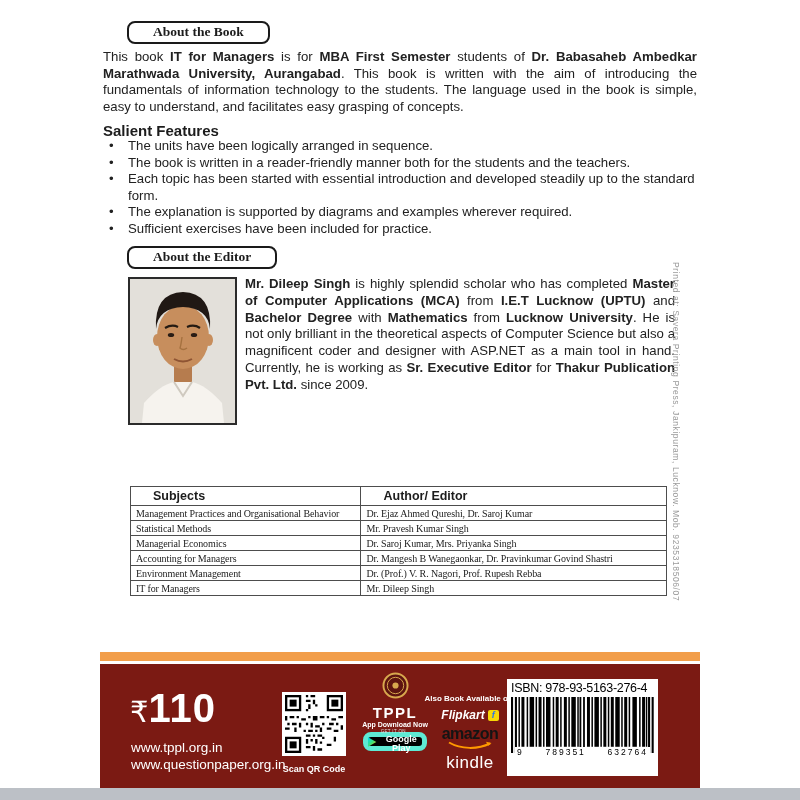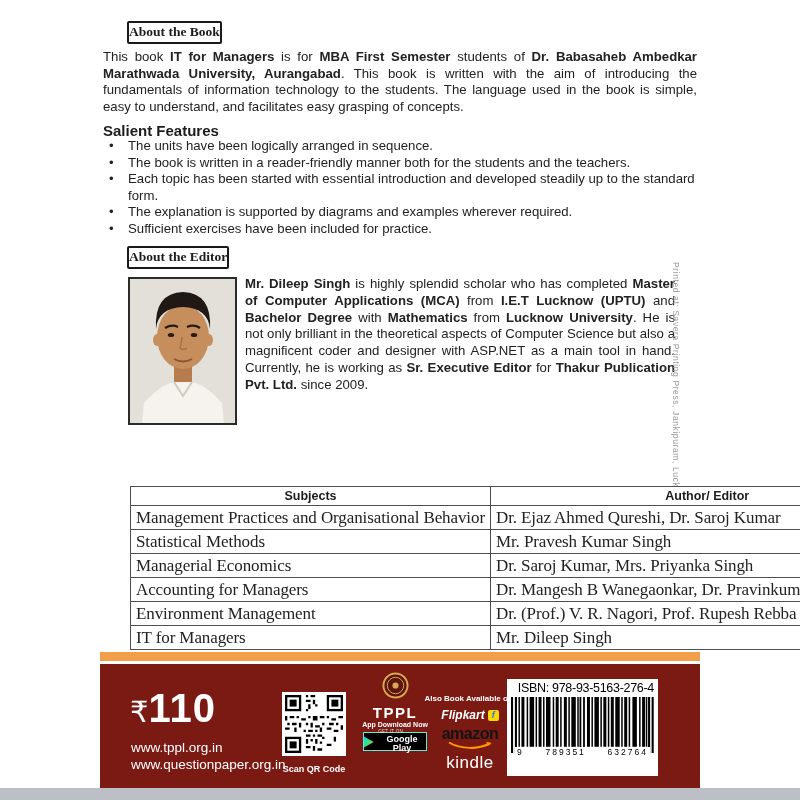--- a/index.html
+++ b/index.html
@@ -1,77 +1,77 @@
 <!DOCTYPE html>
 <html><head>
 <meta charset="utf-8">
 <style>
   html,body{margin:0;padding:0;background:#fff;}
   .page{position:relative;width:800px;height:800px;background:#ffffff;overflow:hidden;
         font-family:"Liberation Sans","DejaVu Sans",sans-serif;color:#1c1c1c;}
   
-  .badge{position:absolute;border:2px solid #1a1a1a;border-radius:2px;padding:1px 0 2px;
+  .badge{position:absolute;border:2px solid #1a1a1a;border-radius:8px;padding:1px 24px 2px;
          font:bold 13.5px "Liberation Serif","DejaVu Serif",serif;background:#fff;}
   
   .para{position:absolute;margin:0;font-size:13.2px;line-height:16.6px;text-align:justify;color:#222;}
   .salient-h{position:absolute;font-weight:bold;font-size:15px;}
   ul.features{position:absolute;margin:0;padding:0;list-style:none;font-size:13.2px;line-height:16.5px;color:#222;}
   ul.features li{position:relative;padding-left:28px;margin:0;text-align:left;}
   ul.features li::before{content:"•";position:absolute;left:9px;top:0;}
   
   .photo{position:absolute;left:128px;top:277px;width:105px;height:144px;border:2px solid #2b2b2b;background:#e3e0da;}
   .photo svg{display:block;width:100%;height:100%;}
   
   .printer{position:absolute;left:671px;top:262px;height:400px;writing-mode:vertical-rl;text-orientation:mixed;
            font-size:8.5px;letter-spacing:0.6px;color:#9b9b9b;white-space:nowrap;}
   
   .uni{position:absolute;left:100px;top:451px;width:600px;margin:0;text-align:center;
        font-size:19.5px;font-weight:bold;word-spacing:3px;color:#111;}
   .uni sup{font-size:9px;vertical-align:6px;}
   
   table.subjects{position:absolute;left:130px;top:486px;width:537px;border-collapse:collapse;background:#fff;}
-  table.subjects th{border:1px solid #4d4d4d;font:bold 12.5px "Liberation Sans",sans-serif;padding:2px 12px;text-align:center;}
+  table.subjects th{border:1px solid #4d4d4d;font:bold 12.5px "Liberation Sans",sans-serif;padding:2px 22px;text-align:left;}
   table.subjects td{border:1px solid #4d4d4d;font-family:"Liberation Serif","DejaVu Serif",serif;
-                    font-size:17px;letter-spacing:-0.1px;padding:1.5px 5px;white-space:nowrap;color:#222;}
+                    font-size:10px;letter-spacing:-0.1px;padding:1.5px 5px;white-space:nowrap;color:#222;}
   
   .stripe{position:absolute;left:100px;top:652px;width:600px;height:9px;background:#f29e4a;}
   .band{position:absolute;left:100px;top:664px;width:600px;height:124px;background:#7b1a13;color:#fff;}
   .graybar{position:absolute;left:0;top:788px;width:800px;height:12px;background:#bcc0c6;}
   
   .price{position:absolute;left:30px;top:22px;white-space:nowrap;}
   .price .cur{font-size:29px;font-weight:400;}
   .price .amt{font-size:40px;font-weight:bold;letter-spacing:1px;}
   .url1{position:absolute;left:31px;top:76px;font-size:13.5px;}
   .url2{position:absolute;left:31px;top:93px;font-size:13.5px;}
   
   .qr{position:absolute;left:182px;top:28px;width:64px;height:64px;background:#fff;padding:3px;box-sizing:border-box;}
   .qr svg{display:block;width:100%;height:100%;}
   .qr-label{position:absolute;left:172px;top:100px;width:84px;text-align:center;font-size:9px;font-weight:bold;}
   
   .tppl-col{position:absolute;left:256px;top:8px;width:78px;text-align:center;}
   .seal{width:27px;height:27px;margin:0 auto;}
   .tppl-name{font-size:15px;font-weight:bold;letter-spacing:1.5px;margin-top:1px;}
   .tppl-tag{font-size:7px;font-weight:bold;margin-top:0px;}
-  .gplay{margin:4px auto 0;width:64px;height:19px;background:#000;border:1px solid #5eead4;border-radius:0;
+  .gplay{margin:4px auto 0;width:64px;height:19px;background:#000;border:5px solid #5eead4;border-radius:8px;
          display:flex;align-items:center;justify-content:center;gap:4px;box-sizing:border-box;}
   .gplay .txt{display:flex;flex-direction:column;align-items:flex-start;line-height:1;}
   .gplay .t1{font-size:4.5px;color:#ddd;letter-spacing:0.3px;}
   .gplay .t2{font-size:9px;font-weight:bold;color:#fff;margin-top:1px;}
   
   .stores-col{position:absolute;left:322px;top:30px;width:96px;text-align:center;}
   .avail{font-size:8px;font-weight:bold;}
   .flipkart{margin-top:5px;font-size:12px;font-weight:bold;font-style:italic;display:flex;align-items:center;justify-content:center;gap:3px;}
   .fk-ic{display:inline-block;width:11px;height:11px;background:#f8d706;border-radius:2px;color:#2874f0;
          font:bold italic 9px "Liberation Sans",sans-serif;line-height:11px;text-align:center;}
   .amazon{margin-top:4px;font-size:16px;font-weight:bold;letter-spacing:-0.5px;color:#141414;line-height:1;}
   .amazon svg{display:block;margin:-1px auto 0;}
   .kindle{margin-top:4px;font-size:17px;font-weight:500;letter-spacing:0.5px;}
   
   .isbn-box{position:absolute;left:407px;top:15px;width:151px;height:97px;background:#fff;color:#000;box-sizing:border-box;padding:2px 4px;}
-  .isbn-label{font-size:12.5px;text-align:right;white-space:nowrap;letter-spacing:-0.3px;}
+  .isbn-label{font-size:12.5px;text-align:left;white-space:nowrap;letter-spacing:-0.3px;}
   .barcode{width:100%;height:56px;margin-top:2px;}
   .bc-digits{display:flex;justify-content:space-between;padding:0 4px;font-size:8.5px;margin-top:-10px;position:relative;}
   .bc-digits span{background:#fff;padding:0 2px;letter-spacing:2px;}
 </style>
 </head>
 <body>
 
 <div class="page">
 
   <div class="badge" style="left:127px;top:21px;">About the Book</div>

